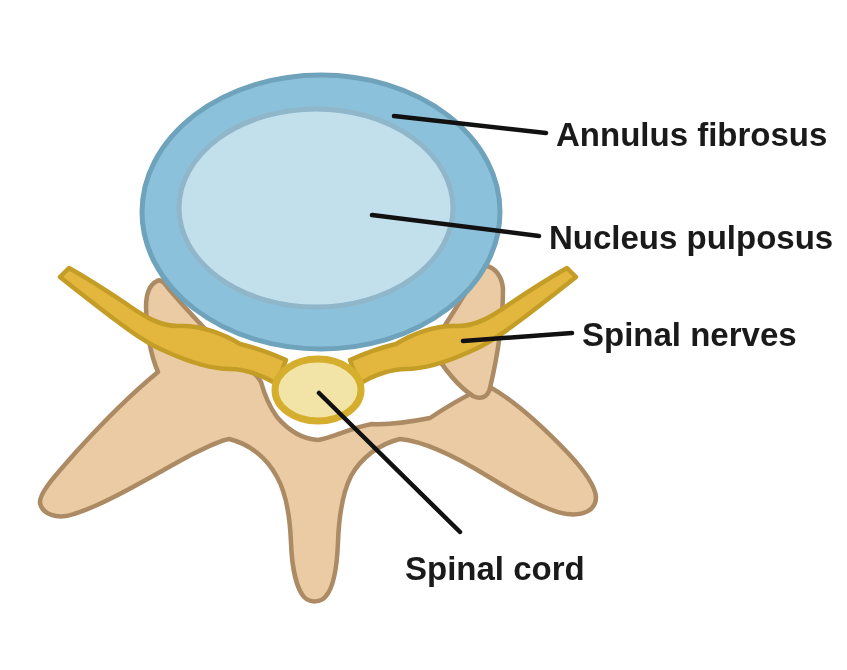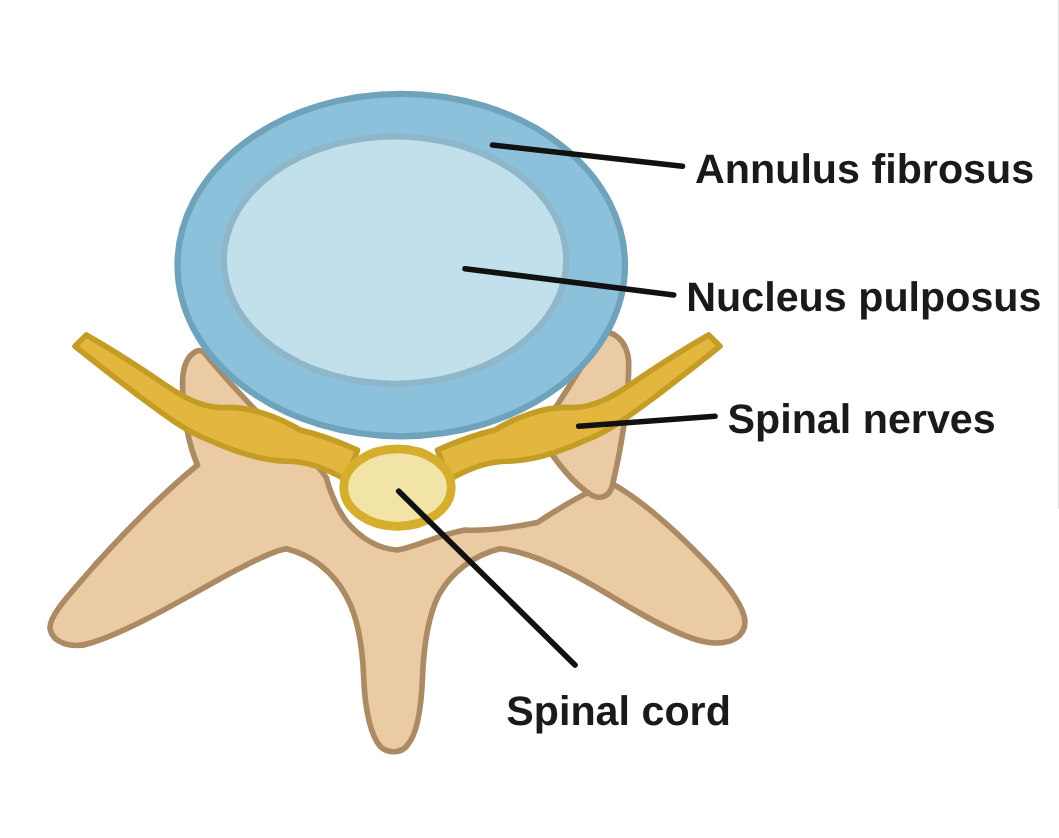--- a/index.html
+++ b/index.html
@@ -1,19 +1,19 @@
 <!DOCTYPE html>
 <html><head>
 <meta charset="utf-8">
 <style>
   html,body{margin:0;padding:0;background:#fff;}
   .stage{
     position:relative;
     width:847px;height:670px;
-    background:#a3a3a3;
+    background:#ec4899;
     overflow:hidden;
     font-family:"Liberation Sans", sans-serif;
   }
   .stage svg{position:absolute;left:0;top:0;}
   text.diagram-label{
     font-family:"Liberation Sans", sans-serif;
     font-weight:700;
     font-size:33px;
     letter-spacing:0px;
   }

